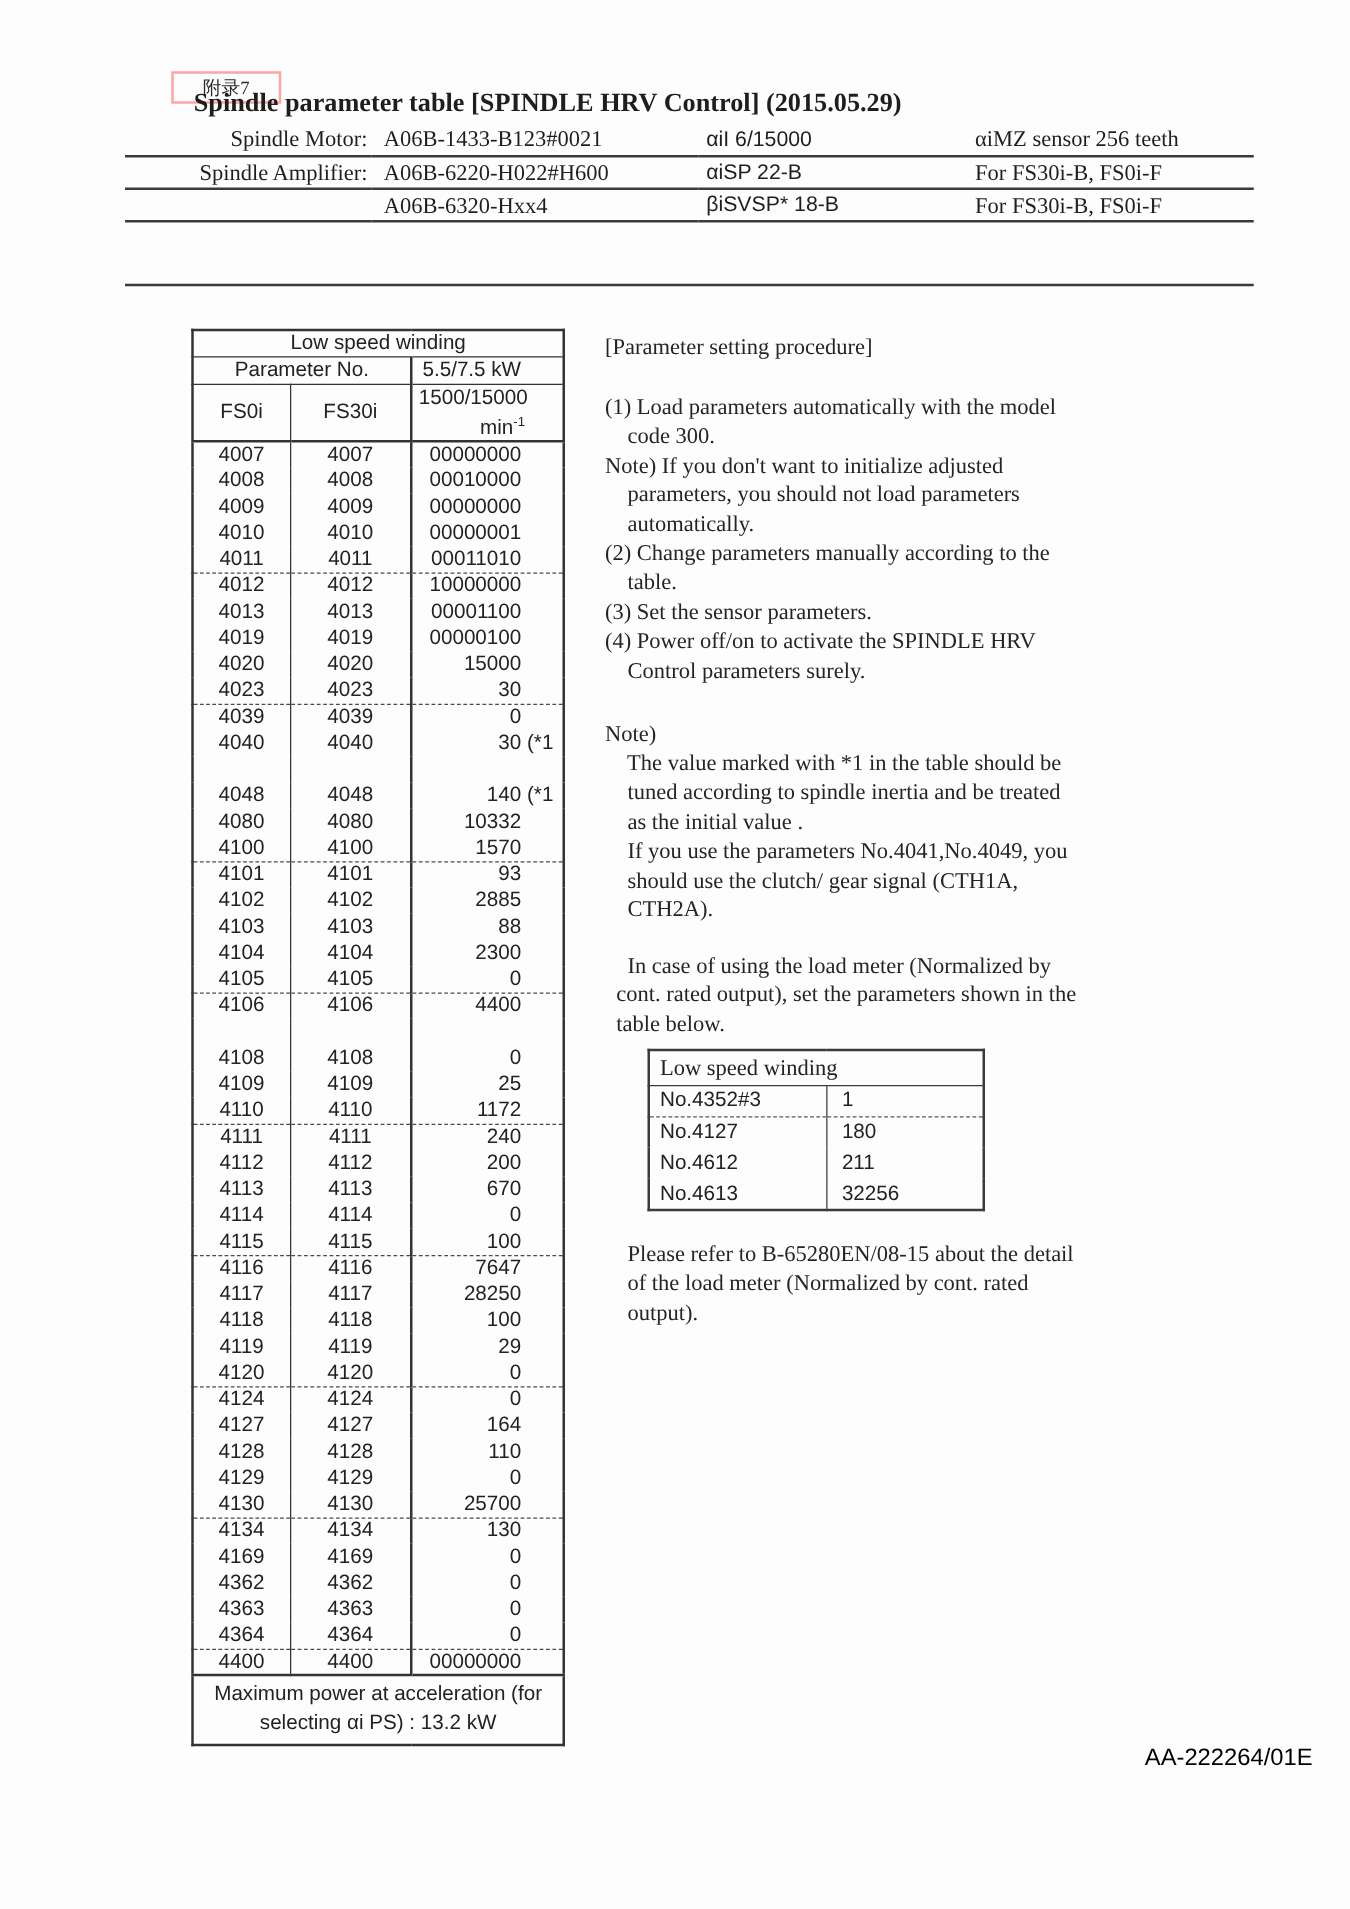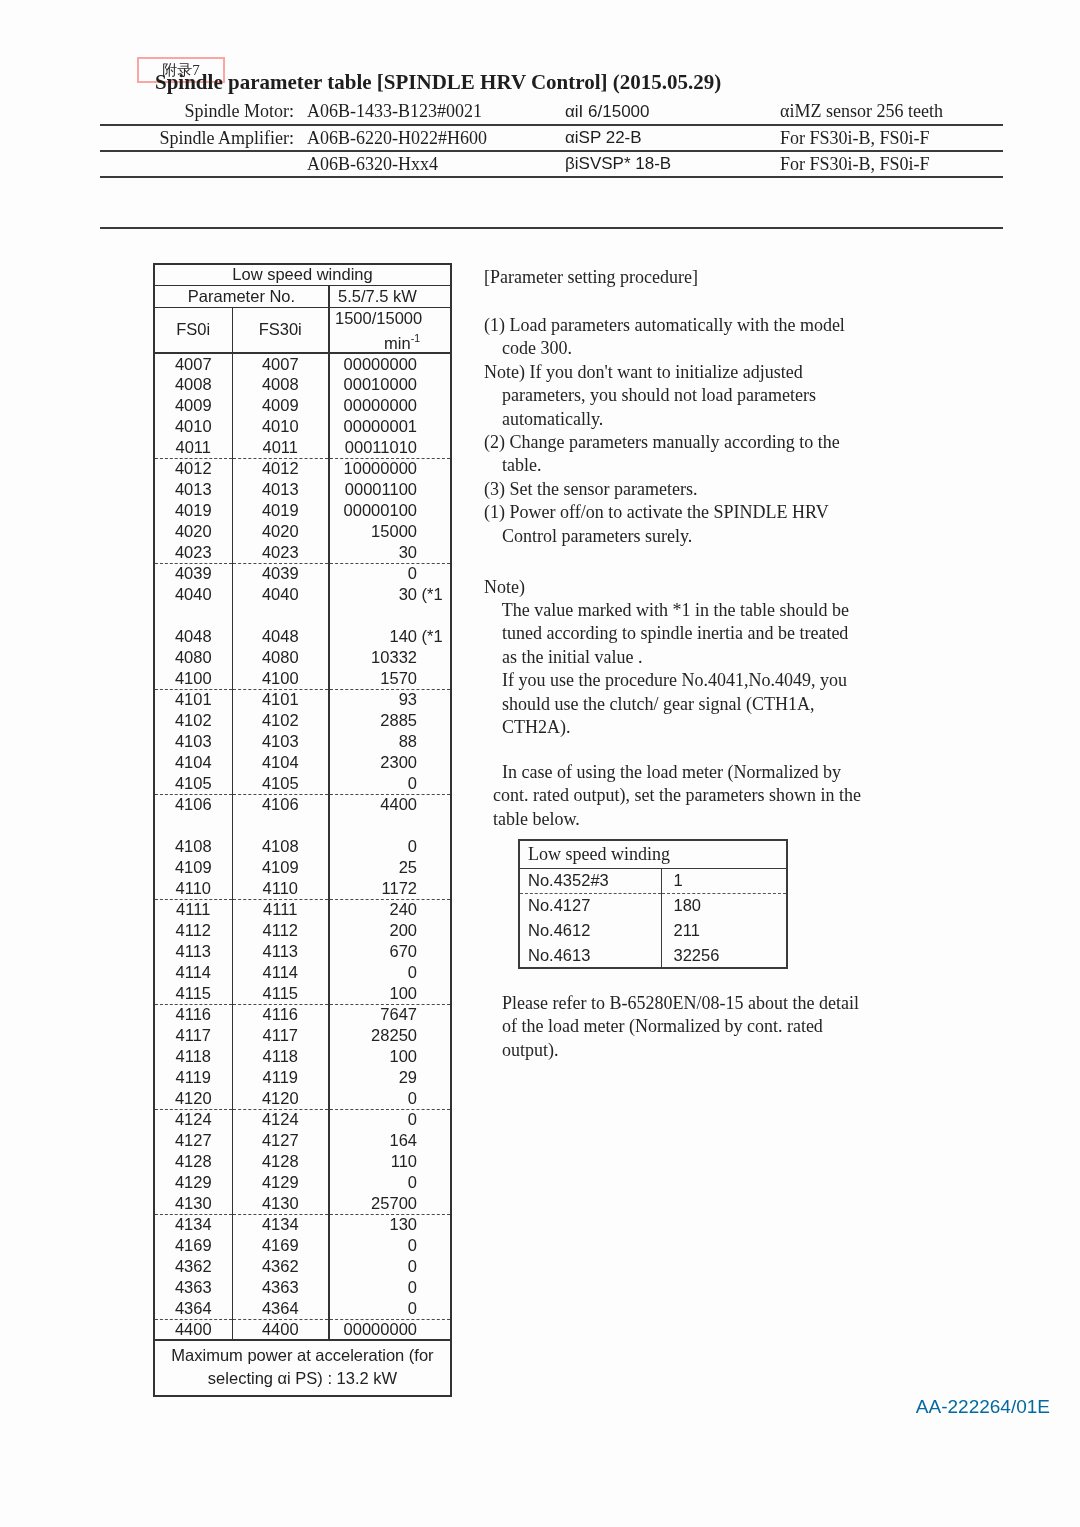--- a/index.html
+++ b/index.html
@@ -93,21 +93,21 @@
   }
   #small-table tr{height:25px;}
   #small-table .sp{width:142px;padding-left:8px;border-right:1px solid #3b3b3b;
     font-family:"Liberation Sans",sans-serif;font-size:16.5px;}
   #small-table .sv{width:126px;padding-left:12px;
     font-family:"Liberation Sans",sans-serif;font-size:16.5px;}
   #small-table .dash td{border-bottom:1px dashed #555;}
 
   #doc-number{
     left:800px;top:1396px;width:250px;text-align:right;
-    font-family:"Liberation Sans",sans-serif;font-size:19px;color:#0369a1;
+    font-family:"Liberation Sans",sans-serif;font-size:19px;color:#000000;
   }
 </style>
 </head>
 <body>
 
 <div class="abs" id="appendix-box">
   <span>附录7</span>
 </div>
 
 <div class="abs" id="page-title">Spindle parameter table [SPINDLE HRV Control] (2015.05.29)</div>
@@ -405,30 +405,30 @@
 <div class="rtext" id="procedure-title">[Parameter setting procedure]</div>
 <div class="rtext" id="procedure-lines">
     <div class="tline">(1) Load parameters automatically with the model</div>
     <div class="tline">    code 300.</div>
     <div class="tline">Note) If you don't want to initialize adjusted</div>
     <div class="tline">    parameters, you should not load parameters</div>
     <div class="tline">    automatically.</div>
     <div class="tline">(2) Change parameters manually according to the</div>
     <div class="tline">    table.</div>
     <div class="tline">(3) Set the sensor parameters.</div>
-    <div class="tline">(1) Power off/on to activate the SPINDLE HRV</div>
+    <div class="tline">(4) Power off/on to activate the SPINDLE HRV</div>
     <div class="tline">    Control parameters surely.</div>
   </div>
 
 <div class="rtext" id="note-title">Note)</div>
 <div class="rtext" id="note-lines">
     <div class="tline">    The value marked with *1 in the table should be</div>
     <div class="tline">    tuned according to spindle inertia and be treated</div>
     <div class="tline">    as the initial value .</div>
-    <div class="tline">    If you use the procedure No.4041,No.4049, you</div>
+    <div class="tline">    If you use the parameters No.4041,No.4049, you</div>
     <div class="tline">    should use the clutch/ gear signal (CTH1A,</div>
     <div class="tline">    CTH2A).</div>
   </div>
 
 <div class="rtext" id="load-meter-intro">
     <div class="tline">    In case of using the load meter (Normalized by</div>
     <div class="tline">  cont. rated output), set the parameters shown in the</div>
     <div class="tline">  table below.</div>
   </div>
 

